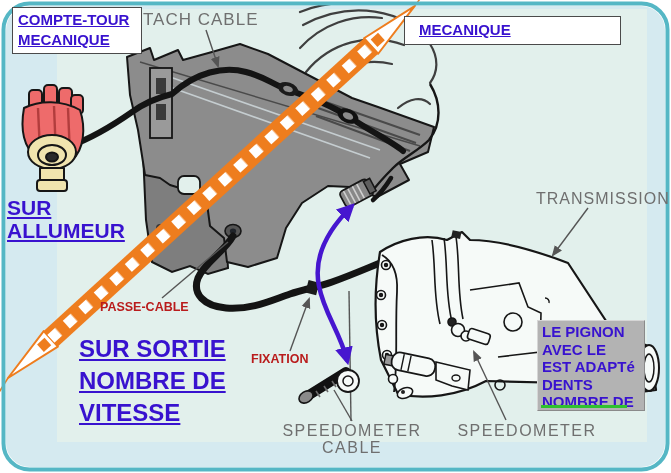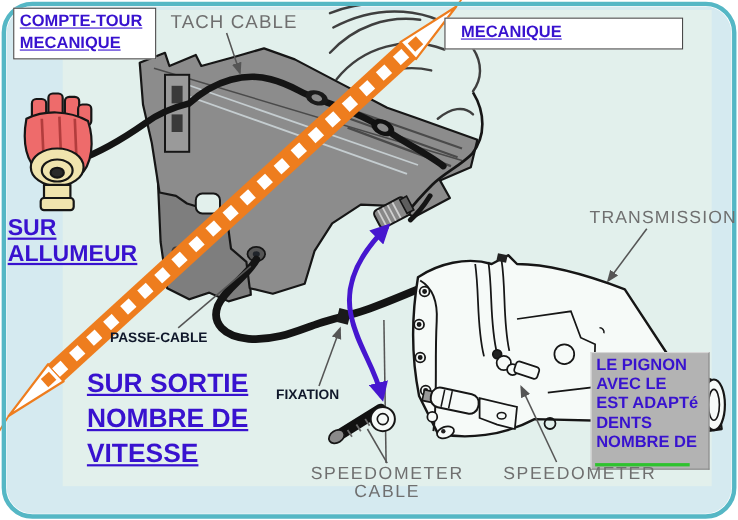--- a/index.html
+++ b/index.html
@@ -7,28 +7,28 @@
          font-family:"Liberation Sans", sans-serif;}
   .stage svg{position:absolute;left:0;top:0;z-index:1;}
   .lbl{position:absolute;z-index:3;white-space:nowrap;}
   .lbl span{display:block;}
   .blue{color:#3812cf;font-weight:bold;text-decoration:underline;}
   .callout-box{background:#ffffff;border:1px solid #4a4a4a;padding:2px 5px 3px 5px;}
   .box-a{left:12px;top:7px;width:118px;font-size:15px;line-height:20px;}
   .box-b{left:404px;top:16px;width:205px;font-size:15px;line-height:22px;}
   .box-b .indent{padding-left:9px;}
   .cap-gray{color:#6f6f6f;font-weight:normal;letter-spacing:1px;}
-  .tach{left:143px;top:10px;font-size:17px;padding-left:12px;}
+  .tach{left:143px;top:10px;font-size:17px;}
   .trans{left:536px;top:190px;font-size:16px;}
   .allumeur{left:7px;top:196px;font-size:21px;line-height:23px;}
   .sortie{left:79px;top:333px;font-size:24px;line-height:32px;}
-  .small-black{color:#0f172a;font-weight:bold;font-size:12.5px;}
+  .small-black{color:#b91c1c;font-weight:bold;font-size:12.5px;}
   .passe{left:100px;top:300px;}
   .fixa{left:251px;top:352px;}
-  .pignon{left:537px;top:320px;width:108px;height:107px;background:#b3b3b3;
+  .pignon{left:537px;top:320px;width:108px;height:91px;background:#b3b3b3;
           border:1px solid #8a8a8a;border-top-color:#d6d6d6;border-left-color:#d6d6d6;
           color:#3812cf;font-weight:bold;font-size:15px;line-height:17.6px;
           padding:2px 0 0 4px;box-sizing:border-box;}
   .pignon .green-line{position:absolute;left:3px;bottom:2px;width:86px;height:3px;
           background:#2ec22e;}
   .speedo{color:#6f6f6f;font-size:16px;line-height:17px;letter-spacing:1.5px;
           text-align:center;font-weight:normal;}
   .sp-cable{left:278px;top:422px;width:148px;}
   .sp-gear{left:448px;top:422px;width:158px;}
 </style>

